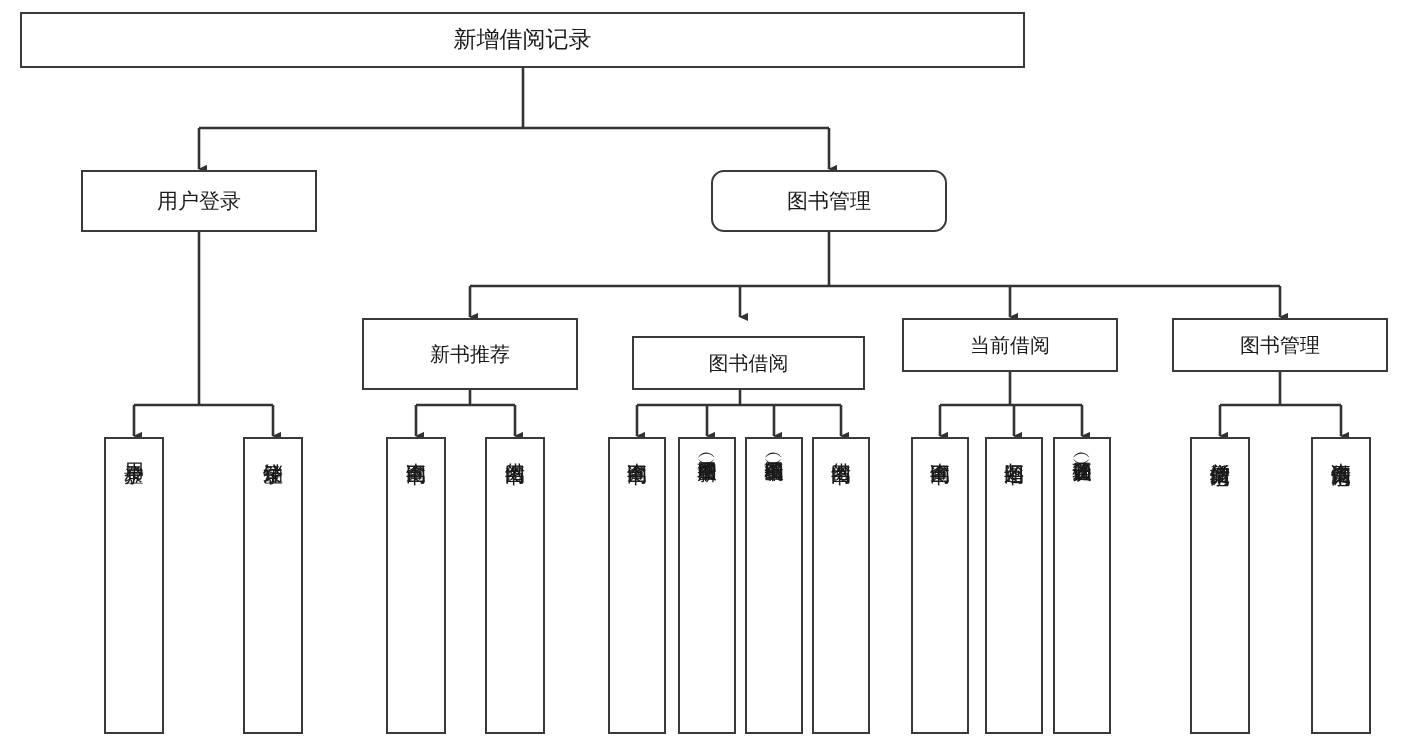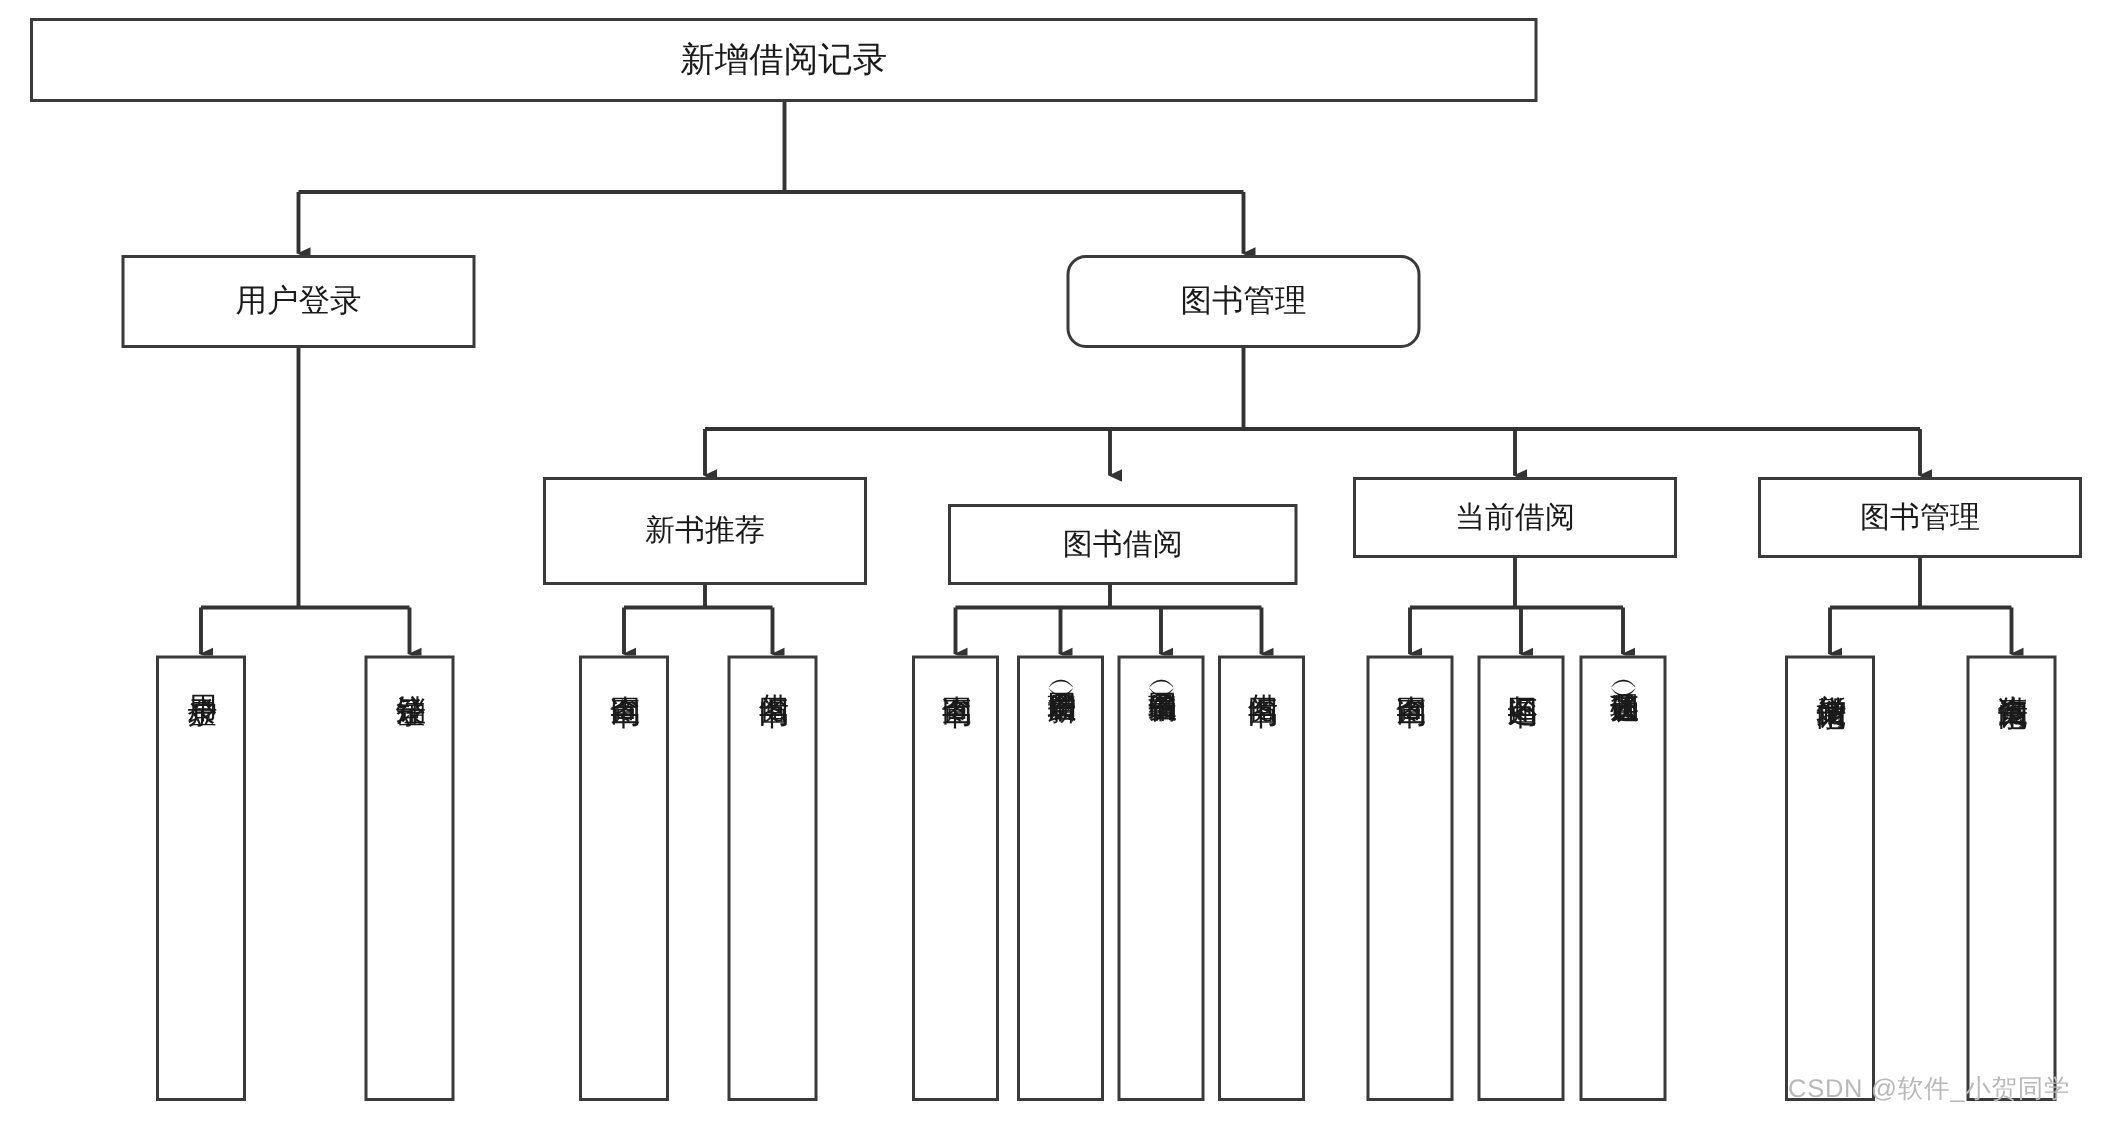--- a/index.html
+++ b/index.html
@@ -189,15 +189,14 @@
         <span class="node-label">确认归还（管理员）</span>
       </div>
       <div class="node level-4" style="left: 1190px; top: 437px; width: 60px; height: 297px;">
         <span class="node-label">新增借阅记录</span>
       </div>
       <div class="node level-4" style="left: 1311px; top: 437px; width: 60px; height: 297px;">
         <span class="node-label">查询借阅记录</span>
       </div>
     </div>
 
-  <div id="watermark" style="left: 1192px; top: 714px;">CSDN @软件_小贺同学</div>
 
 </div>
 
 </body></html>

